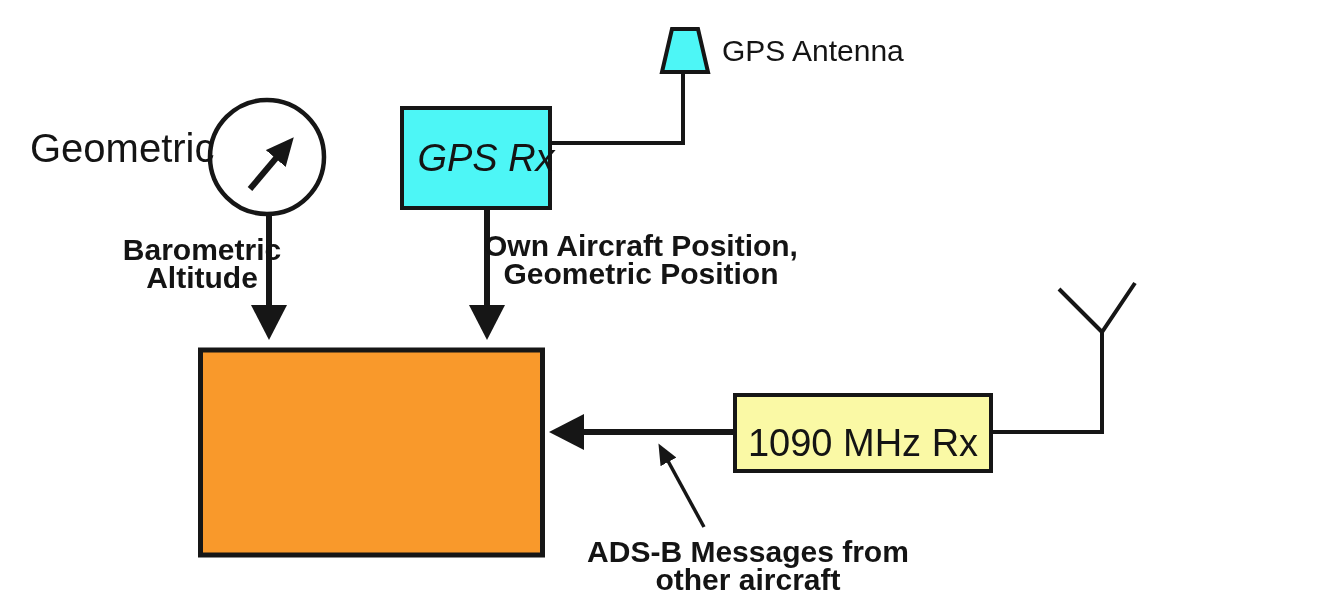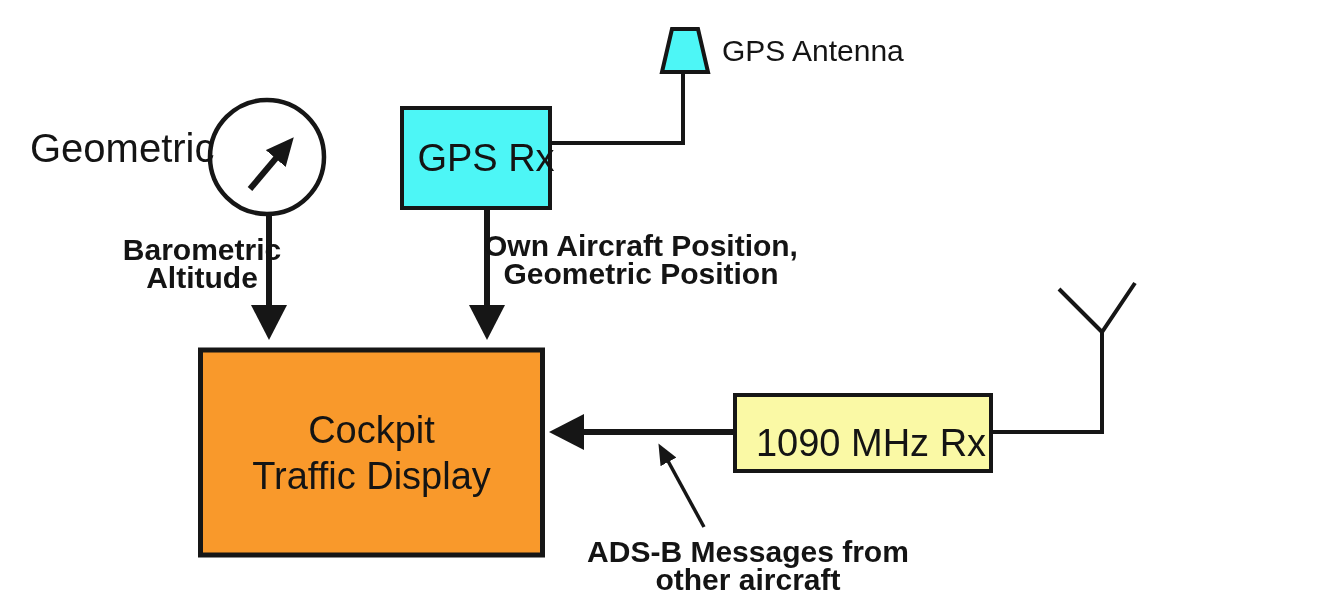--- a/index.html
+++ b/index.html
@@ -57,30 +57,26 @@
 
     <line x1="704" y1="527" x2="668" y2="461" stroke-width="3.5" marker-end="url(#smallArrow)" stroke="#161616"></line>
 
     <rect x="402" y="108" width="148" height="100" stroke-width="4" stroke="#161616" fill="#4DF6F6"></rect>
     <rect x="200.5" y="350" width="342" height="205" stroke-width="5" stroke="#161616" fill="#F9992B"></rect>
     <rect x="735" y="395" width="256" height="76" stroke-width="4" stroke="#161616" fill="#FAF9A5"></rect>
   </svg>
 
   <div class="label huge" style="left:30px; top:128px;">Geometric</div>
 
-  <div class="box-label big" style="left:400px; top:106px; width:172px; height:104px;">GPS Rx</div>
+  <div class="box-label big" style="left:400px; top:106px; width:172px; height:104px;font-style:italic;">GPS Rx</div>
 
   <div class="label small" style="left:722px; top:37px;">GPS Antenna</div>
 
-  <div class="box-label big" style="left:198px; top:348px; width:347px; height:209px;">
-    <span>Cockpit</span>
-    <span>Traffic Display</span>
-  </div>
 
-  <div class="box-label big" style="left:733px; top:393px; width:260px; height:100px;padding-left:8px;">1090 MHz Rx</div>
+  <div class="box-label big" style="left:733px; top:393px; width:260px; height:100px;">1090 MHz Rx</div>
 
 
   <div class="label small center-label" style="left:202px; top:236px;">
     <span>Barometric</span>
     <span>Altitude</span>
   </div>
 
   <div class="label small center-label" style="left:641px; top:232px;">
     <span>Own Aircraft Position,</span>
     <span>Geometric Position</span>

